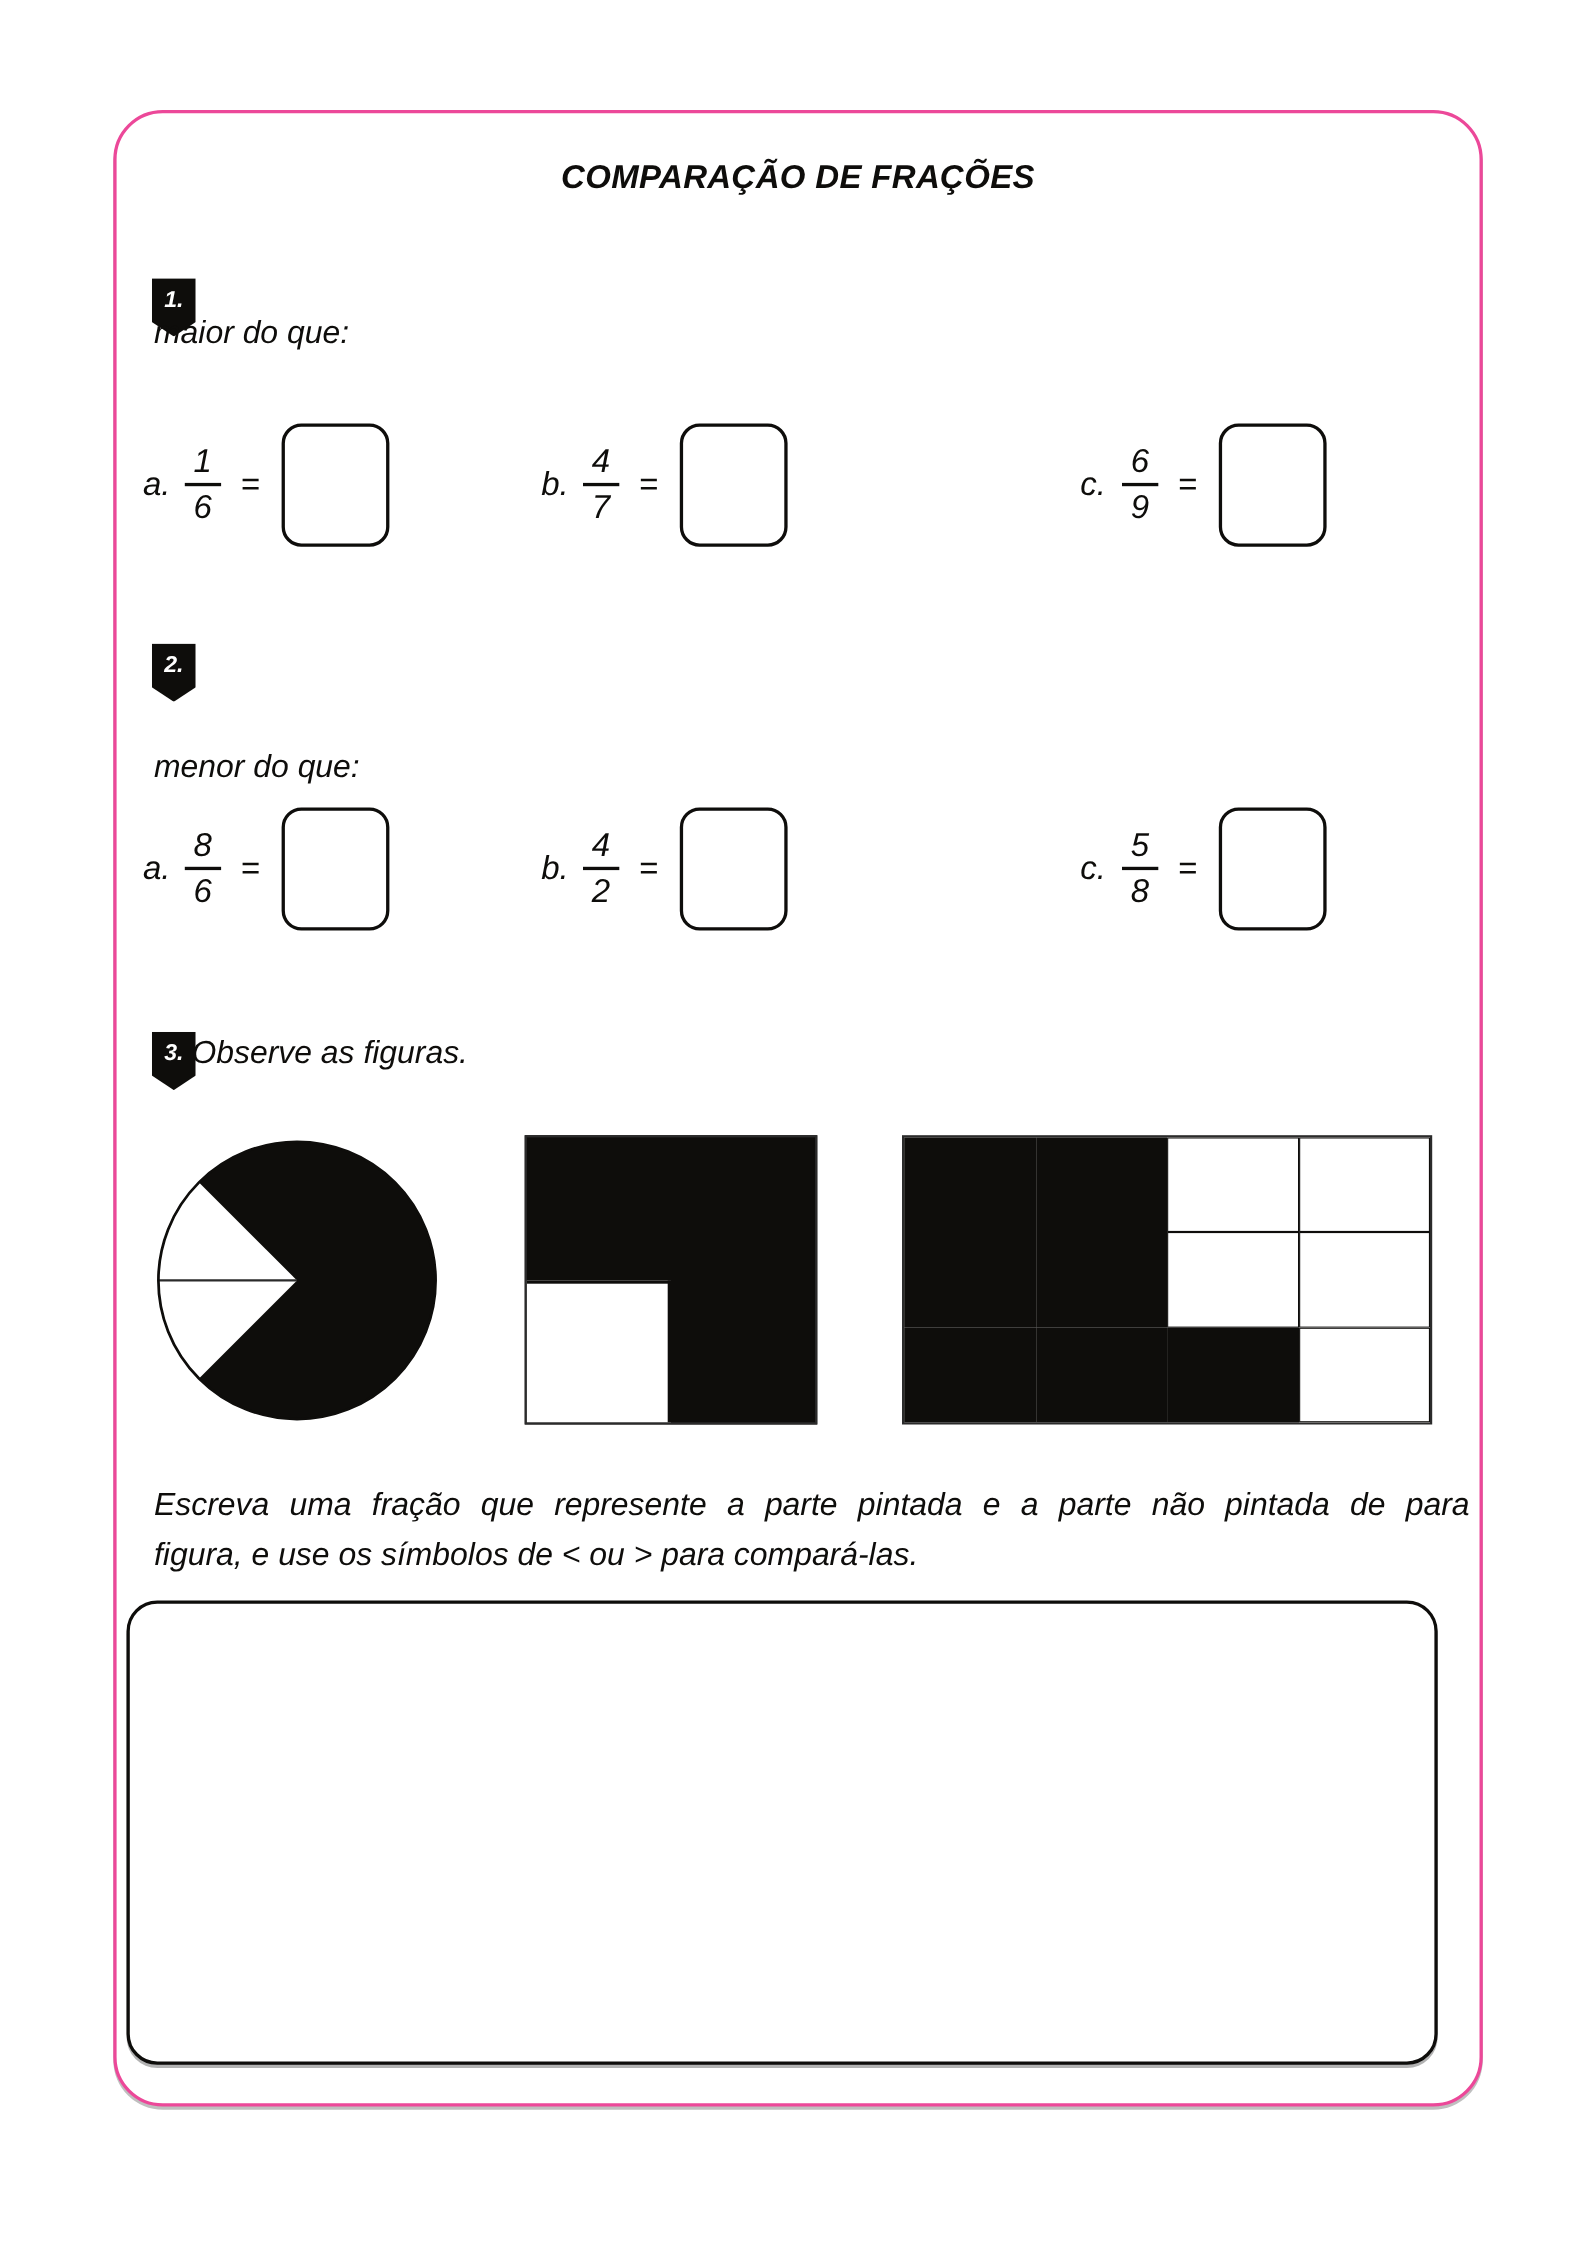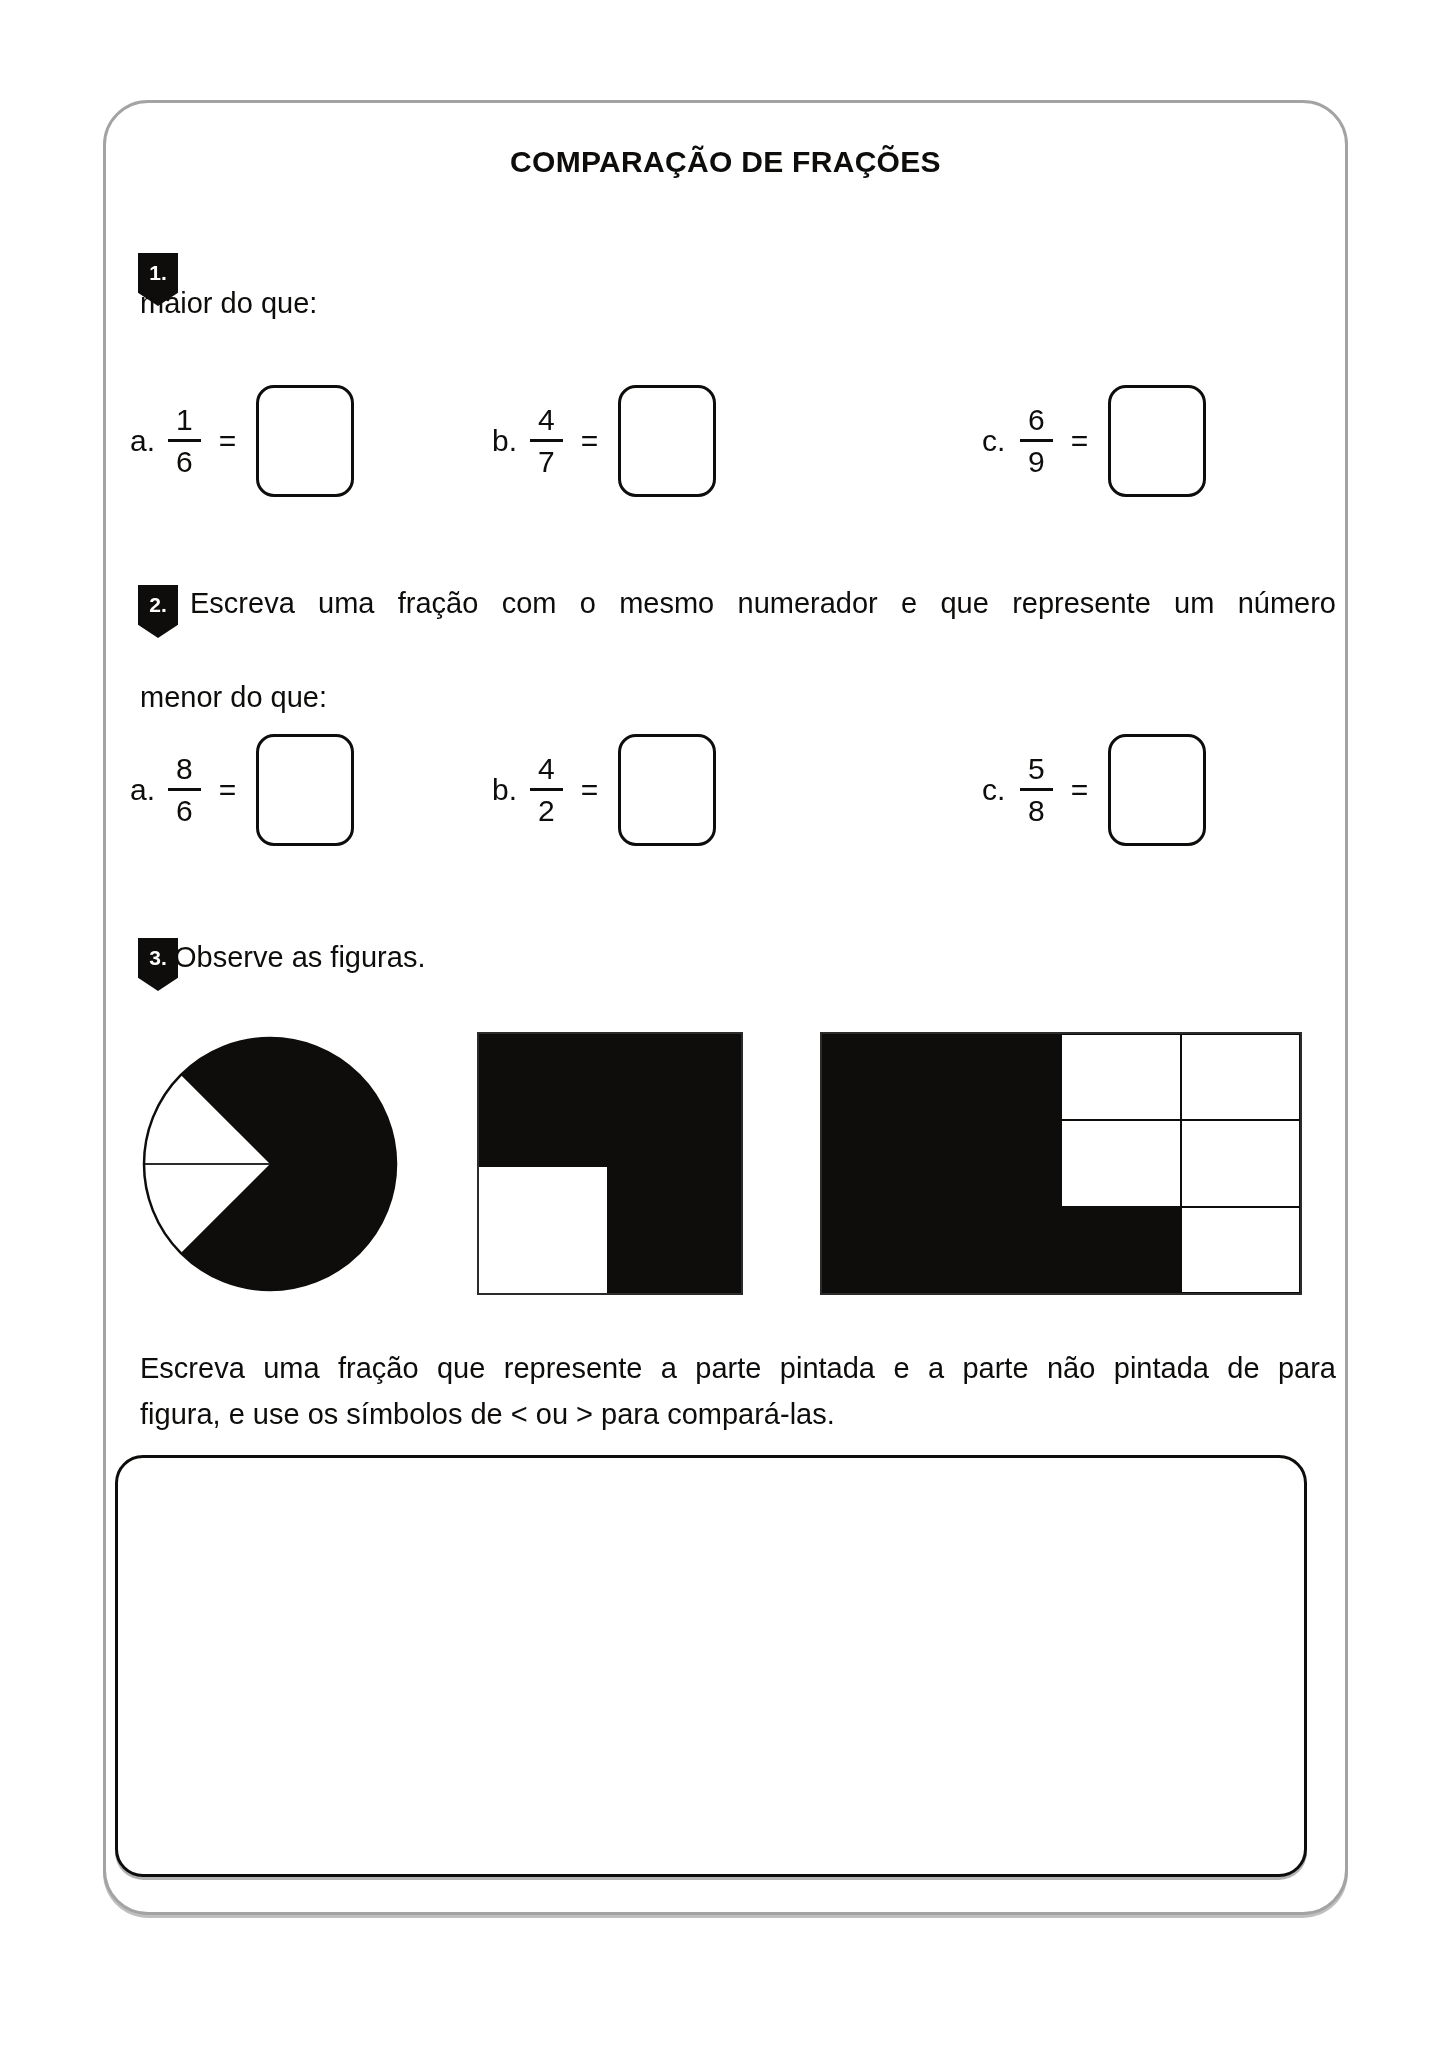--- a/index.html
+++ b/index.html
@@ -7,24 +7,25 @@
   body {
     background: #ffffff;
     font-family: "Liberation Sans", sans-serif;
     color: #0e0d0b;
     position: relative;
   }
   .page {
     position: absolute;
     left: 103px; top: 100px;
     width: 1245px; height: 1815px;
-    border: 3px solid #a3a3a3;
+    border: 3px solid #ec4899;
     border-radius: 45px;
     background: #ffffff;
     box-shadow: 0 3px 0 rgba(0,0,0,0.25);
+    font-style: italic;
   }
   .title {
     position: absolute;
     top: 42px; left: 0; width: 100%;
     text-align: center;
     font-size: 30px;
     font-weight: 700;
     letter-spacing: 0.3px;
   }
   .badge {
@@ -133,21 +134,20 @@
         <span class="fnum">6</span>
         <span class="fbar"></span>
         <span class="fden">9</span>
       </span>
       <span class="feq">=</span>
       <span class="abox"></span>
     </div>
   </div>
 
   <div class="badge" style="left:32px; top:482px;">2.</div>
-  <div class="pjust" style="left:84px; top:484px; width:1146px;">Escreva uma fração com o mesmo numerador e que represente um número</div>
   <div class="pline" style="left:34px; top:530px;margin-top:48px;">menor do que:</div>
 
   <div class="frow" style="top:629px;">
     <div class="fitem" style="left:24px;">
       <span class="flabel">a.</span>
       <span class="frac">
         <span class="fnum">8</span>
         <span class="fbar"></span>
         <span class="fden">6</span>
       </span>

